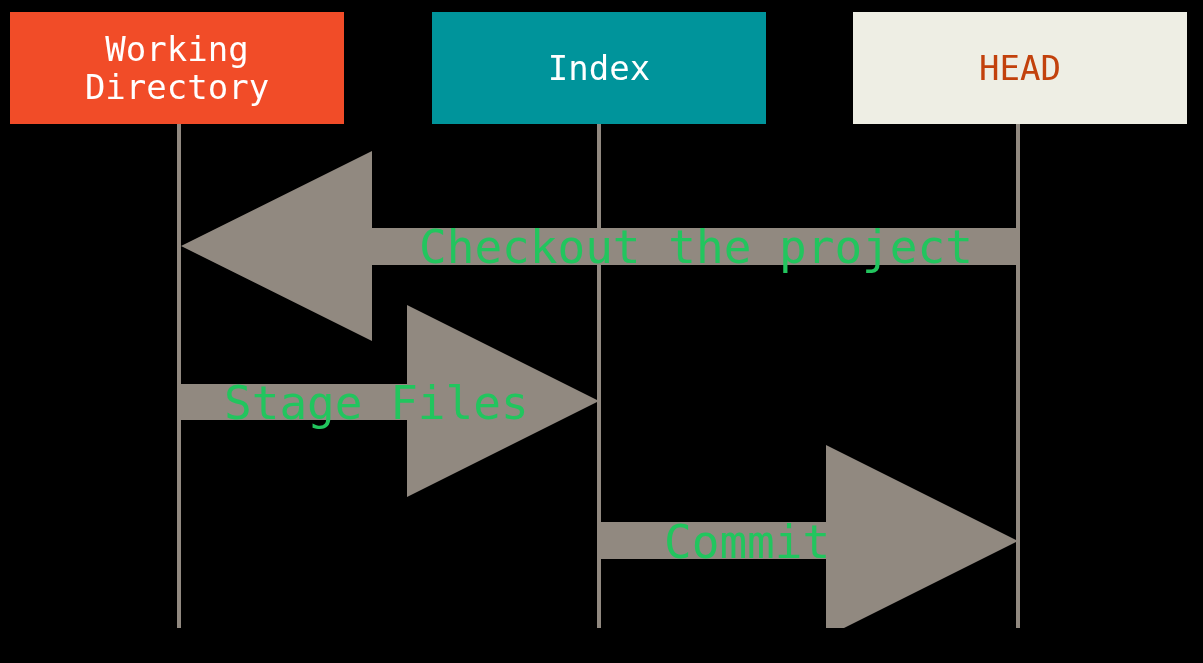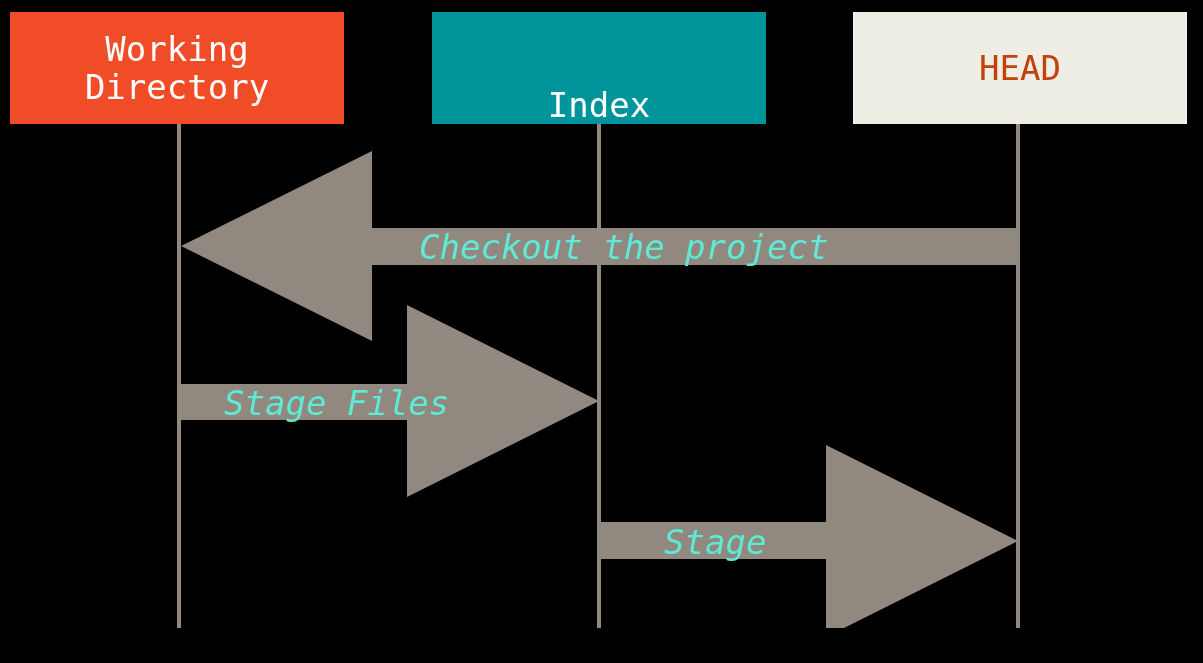--- a/index.html
+++ b/index.html
@@ -30,40 +30,38 @@
   }
   .box-wd {
     left: 10px;
     background: #f14c28;
     color: #ffffff;
   }
   .box-index {
     left: 432px;
     background: #00949b;
     color: #ffffff;
-    align-items: flex-end;
   }
   .box-head {
     left: 853px;
     background: #eeeee4;
     color: #c2410c;
   }
   .box-wd span { display: inline-block; max-width: 300px; }
   svg.layer {
     position: absolute;
     left: 0;
     top: 0;
   }
   .arrow-label {
     position: absolute;
     transform: translateY(-50%);
-    color: #5eead4;
-    font-size: 34px;
+    color: #22c55e;
+    font-size: 46px;
     white-space: nowrap;
-    font-style: italic;
   }
   .label-checkout { left: 419px; top: 247px; }
   .label-stage   { left: 224px; top: 403px; }
   .label-commit  { left: 664px; top: 542px; }
 </style>
 </head>
 <body>
 
 <div class="canvas">
 
@@ -84,15 +82,15 @@
 
     <polygon points="181,246 372,151 372,228 1020,228 1020,265 372,265 372,341" fill="#918980"></polygon>
 
     <polygon points="179,384 407,384 407,305 599,401 407,497 407,420 179,420" fill="#918980"></polygon>
 
     <polygon points="599,522 826,522 826,445 1018,541 826,637 826,559 599,559" fill="#918980"></polygon>
   </svg>
 
   <div class="arrow-label label-checkout">Checkout the project</div>
   <div class="arrow-label label-stage">Stage Files</div>
-  <div class="arrow-label label-commit">Stage</div>
+  <div class="arrow-label label-commit">Commit</div>
 
 </div>
 
 </body></html>

